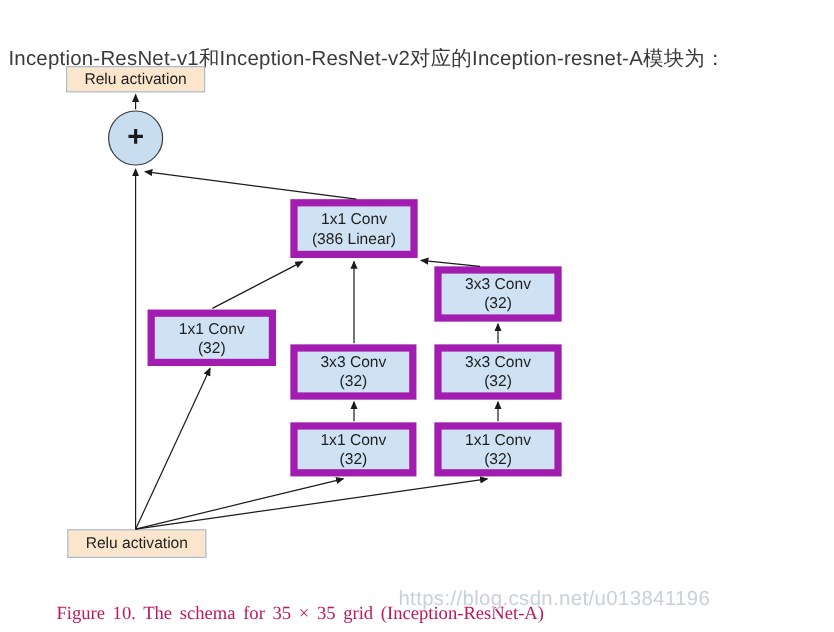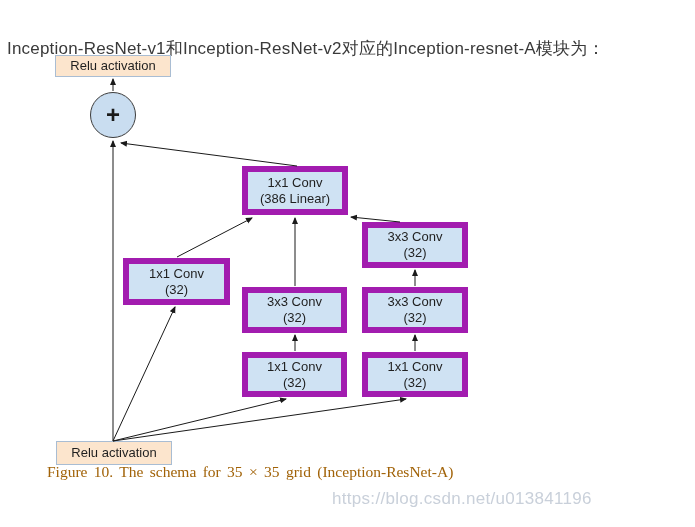--- a/index.html
+++ b/index.html
@@ -37,21 +37,21 @@
     border-radius:50%;
     background:#c9ddf0;border:1.5px solid #3c3c3c;
     display:flex;align-items:center;justify-content:center;
     font-size:24px;font-weight:bold;color:#1a1a1a;
     box-sizing:border-box;
   }
   .arrows{position:absolute;left:0;top:0;width:695px;height:420px;pointer-events:none;}
   .caption{
     position:absolute;left:47px;
     font-family:"Liberation Serif", serif;
-    font-size:15.5px;color:#a16207;
+    font-size:15.5px;color:#be185d;margin-top:40px;
   }
   .caption.l1{top:463px;word-spacing:2.5px;}
   .caption.l2{top:485px;}
   .watermark{
     position:absolute;left:332px;top:489px;
     font-size:17px;color:#c9d0da;letter-spacing:0.3px;
   }
 </style>
 </head>
 <body>

